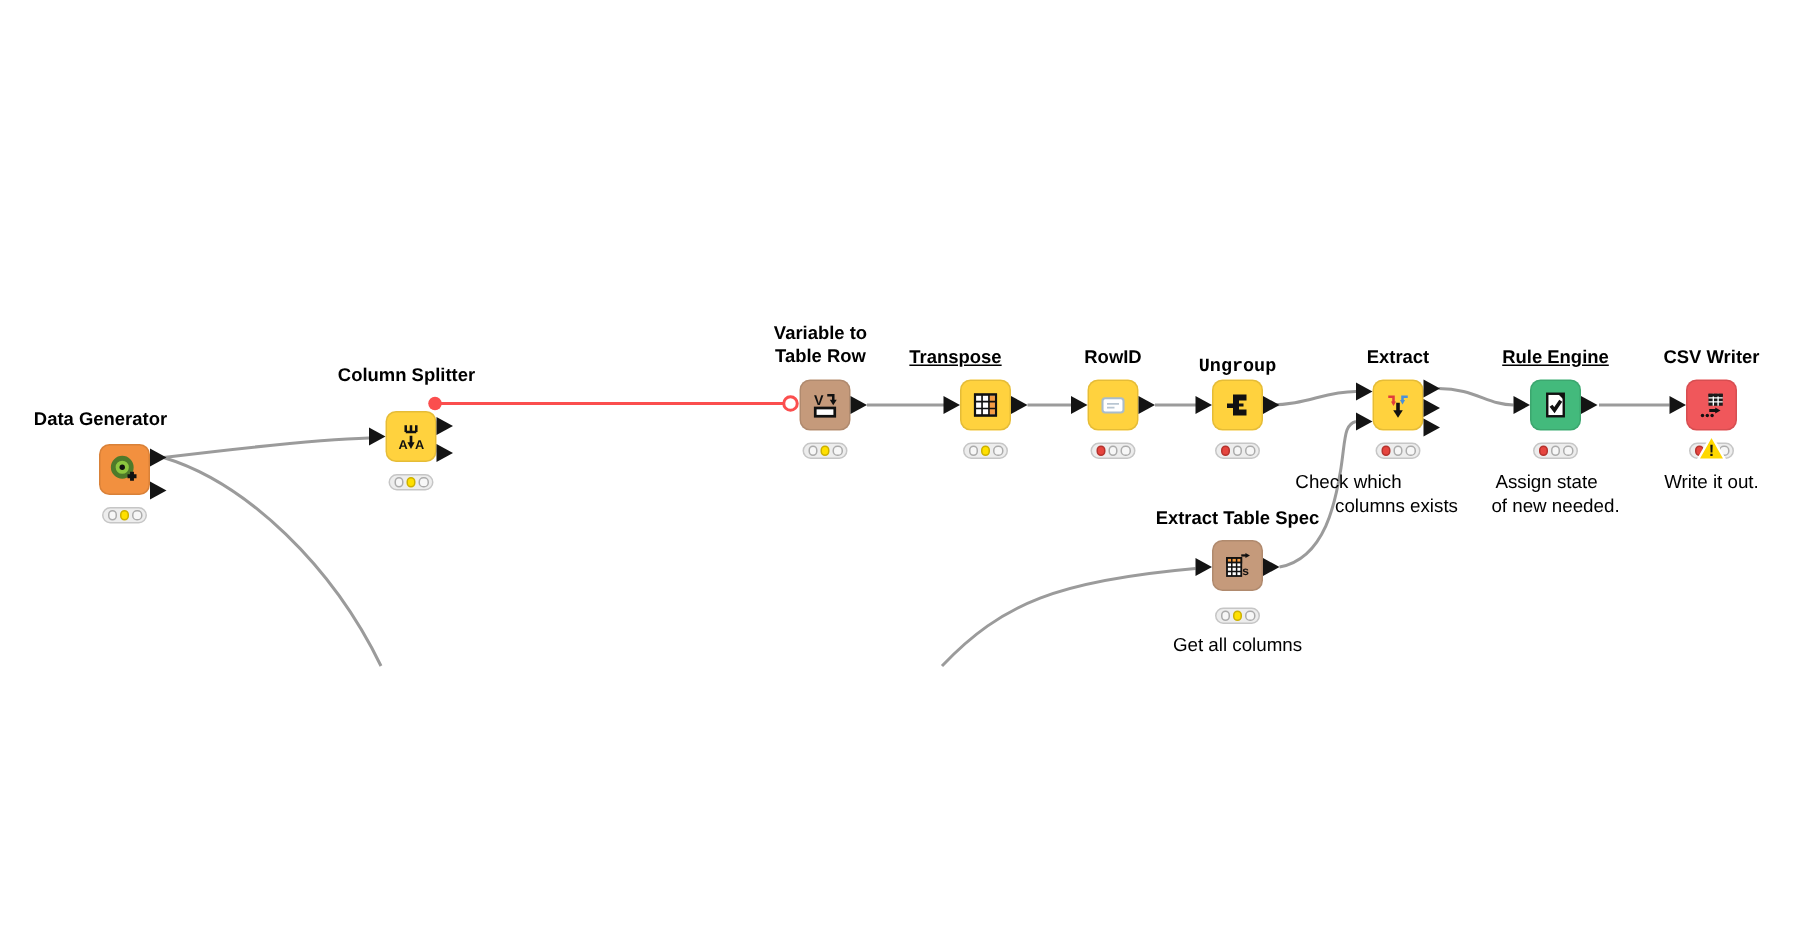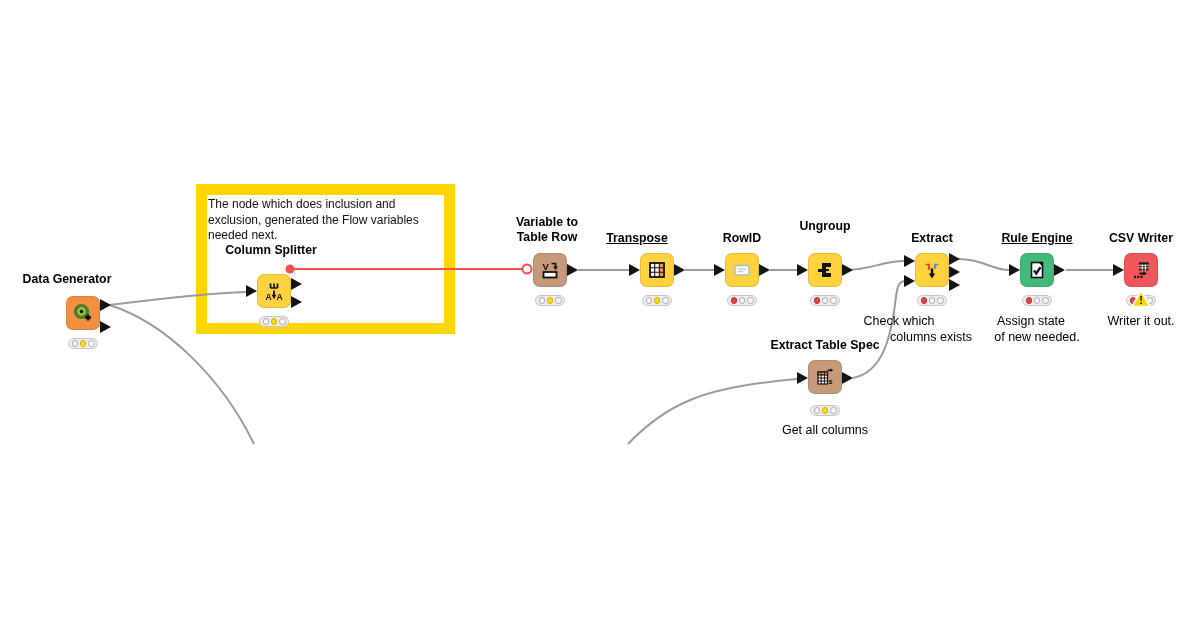--- a/index.html
+++ b/index.html
@@ -27,23 +27,20 @@
        box-sizing:border-box;}
   .dot.on-yellow{background:#FFE000;border-color:#CDB100;}
   .dot.on-red{background:#E6453F;border-color:#B5332E;}
   .warn{position:absolute;z-index:4;}
 </style>
 </head>
 <body>
 
 <div id="canvas">
 
-  <div class="group-box" id="annotation-box" style="border-color: rgb(255, 213, 0);">
-    <div class="annotation-text">The node which does inclusion and exclusion, generated the Flow variables needed next.</div>
-  </div>
 
   <svg id="wires" width="1200" height="630">
     <path class="wire" d="M 109 305 C 150 300 210 293 246 292" fill="none" stroke="#9B9B9B" stroke-width="2"></path>
     <path class="wire" d="M 109 305 C 165 322 222 378 254 444" fill="none" stroke="#9B9B9B" stroke-width="2"></path>
     <path class="wire" d="M 628 444 C 668 402 706 387 797 379" fill="none" stroke="#9B9B9B" stroke-width="2"></path>
     <path class="wire" d="M 578 270 L 630 270" fill="none" stroke="#9B9B9B" stroke-width="2"></path>
     <path class="wire" d="M 685 270 L 715 270" fill="none" stroke="#9B9B9B" stroke-width="2"></path>
     <path class="wire" d="M 770 270 L 798 270" fill="none" stroke="#9B9B9B" stroke-width="2"></path>
     <path class="wire" d="M 845 270 C 872 270 882 261 904 261" fill="none" stroke="#9B9B9B" stroke-width="2"></path>
     <path class="wire" d="M 853 378 C 885 372 891 330 894 312 C 897 292 896 283 904 281" fill="none" stroke="#9B9B9B" stroke-width="2"></path>
@@ -127,21 +124,21 @@
           <path d="M7 10.2 h8 M7 12.7 h5" stroke="#B9C6D2" stroke-width="1.2"></path>
         </svg>
       </div>
       <div class="port" style="left: 713.5px; top: 264px;"></div>
       <div class="port" style="left: 759px; top: 264px;"></div>
       <div class="traffic" style="left: 727px; top: 295px;">
         <div class="dot on-red"></div>
         <div class="dot"></div>
         <div class="dot"></div>
       </div>
-      <div class="node-label" style="left: 825px; top: 219px;">Ungroup</div>
+      <div class="node-label" style="left: 825px; top: 237px; font-family: Liberation Mono, monospace;">Ungroup</div>
       <div class="node" style="left: 808px; top: 253px; background: rgb(255, 210, 62);">
         <svg class="icon" width="22" height="22" viewBox="0 0 22 22" font-family="Liberation Sans, sans-serif">
           <path d="M8 4 h9 v4 h-5 v2 h3 v2 h-3 v2 h5 v4 h-9 z" fill="#111"></path>
           <rect x="4" y="10" width="4.5" height="3" fill="#111"></rect>
         </svg>
       </div>
       <div class="port" style="left: 796.5px; top: 264px;"></div>
       <div class="port" style="left: 842px; top: 264px;"></div>
       <div class="traffic" style="left: 810px; top: 295px;">
         <div class="dot on-red"></div>
@@ -204,21 +201,21 @@
       <div class="port" style="left: 1112.5px; top: 264px;"></div>
       <div class="traffic" style="left: 1126px; top: 295px;">
         <div class="dot on-red"></div>
         <div class="dot"></div>
         <div class="dot"></div>
       </div>
       <div class="warn" style="left: 1131px; top: 289px;"><svg width="20" height="19" viewBox="0 0 20 19">
           <path d="M10 1.5 L19 17.5 L1 17.5 z" fill="#FFD800" stroke="#fff" stroke-width="1.6"></path>
           <text x="10" y="15" font-size="11" font-weight="bold" fill="#111" text-anchor="middle" font-family="Liberation Sans, sans-serif">!</text>
         </svg></div>
-      <div class="node-caption" style="left: 1141px; top: 313px;">Writer it out.</div>
+      <div class="node-caption" style="left: 1141px; top: 313px;">Write it out.</div>
       <div class="node-label" style="left: 825px; top: 338px;">Extract Table Spec</div>
       <div class="node" style="left: 808px; top: 360px; background: rgb(197, 154, 123);">
         <svg class="icon" width="22" height="22" viewBox="0 0 22 22" font-family="Liberation Sans, sans-serif">
           <rect x="4" y="6" width="9.5" height="12" fill="#fff" stroke="#111" stroke-width="1.2"></rect>
           <rect x="4" y="6" width="9.5" height="3" fill="#F49C44" stroke="#111" stroke-width="1.2"></rect>
           <path d="M7.2 6 v12 M10.4 6 v12 M4 12 h9.5 M4 15 h9.5" stroke="#111" stroke-width="1"></path>
           <path d="M13.5 4.3 h3.5" stroke="#111" stroke-width="1.5"></path>
           <path d="M16.3 2.6 L19.3 4.3 L16.3 6 z" fill="#111"></path>
           <text x="14.2" y="17.6" font-size="8" font-weight="bold" fill="#111">s</text>
         </svg>

